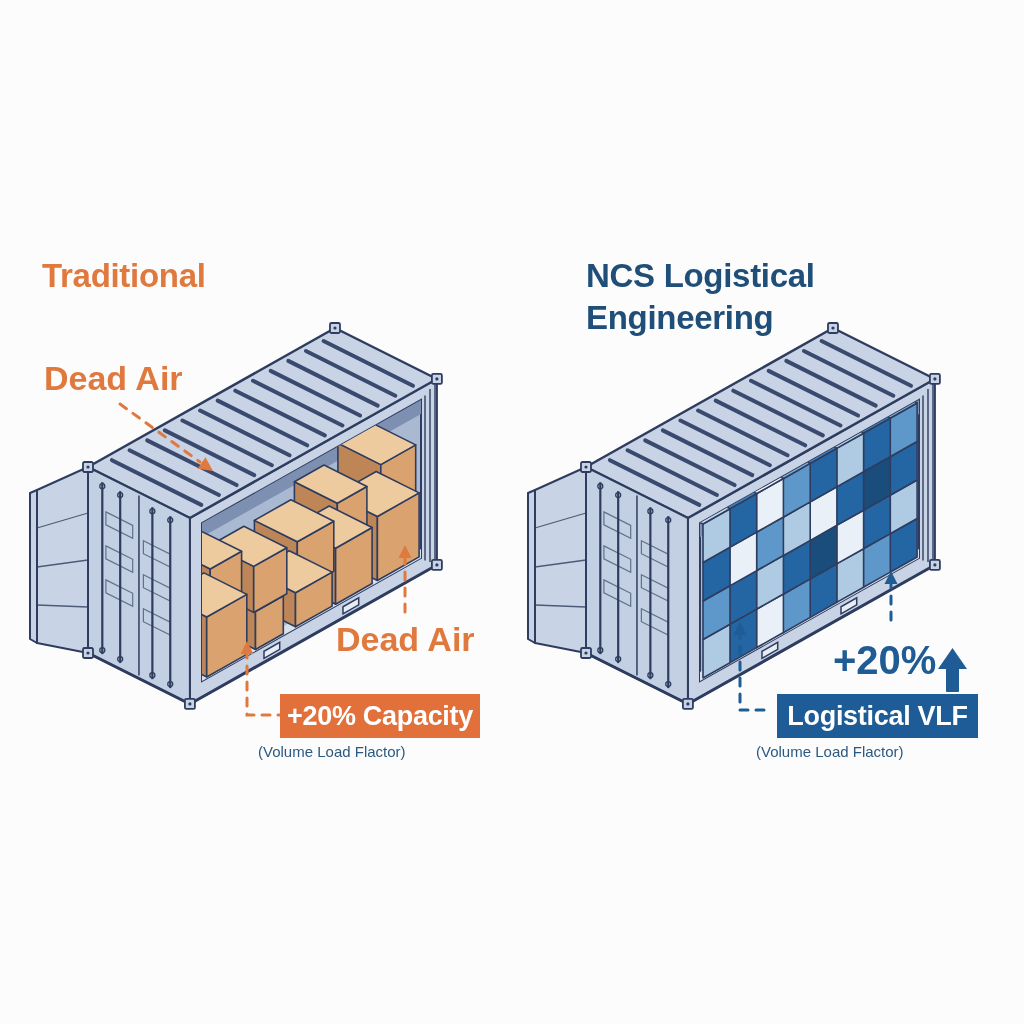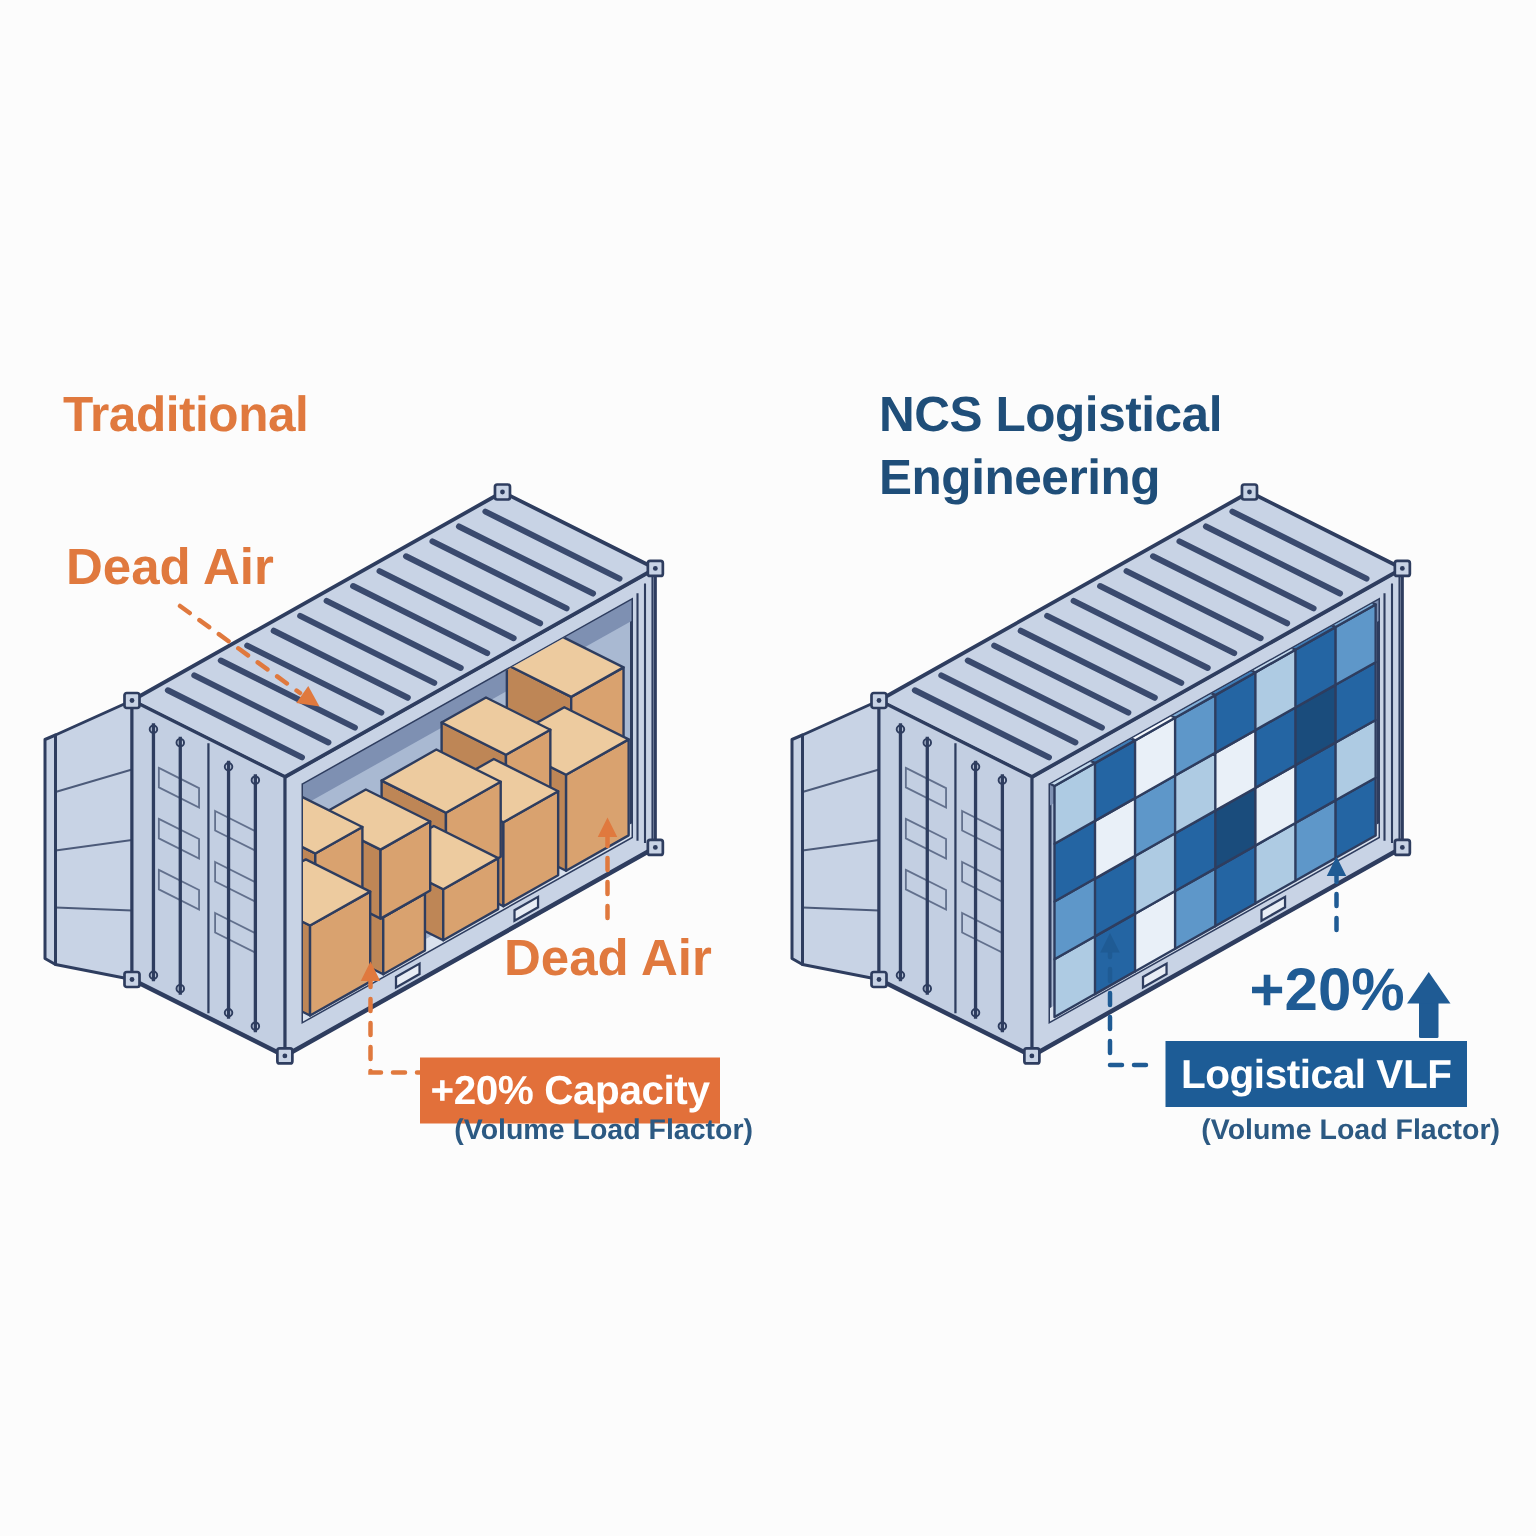--- a/index.html
+++ b/index.html
@@ -13,25 +13,25 @@
   .title{font-size:33px;line-height:42px;letter-spacing:-.3px;}
   #title-left{left:42px;top:255px;color:var(--accent-orange,#E0793E);}
   #title-right{left:545px;top:255px;color:var(--title-blue,#1F4E79);margin-left:41px;}
   #dead-air-top{left:44px;top:359px;font-size:34px;color:var(--accent-orange,#E0793E);}
   #dead-air-bottom{left:336px;top:620px;font-size:34px;color:var(--accent-orange,#E0793E);}
   #gain-label{left:833px;top:638px;font-size:40px;color:var(--arrow-blue,#1F5B94);}
   .badge{
     position:absolute;top:694px;height:44px;display:flex;align-items:center;justify-content:center;
     color:#FFFFFF;font-weight:bold;font-size:27px;letter-spacing:-.3px;white-space:nowrap;
   }
-  #capacity-badge{left:280px;width:200px;background:var(--badge-orange,#E2703A);margin-top:11px;}
+  #capacity-badge{left:280px;width:200px;background:var(--badge-orange,#E2703A);}
   #optimized-badge{left:777px;width:201px;background:var(--badge-blue,#1D5C96);}
   .caption{
-    position:absolute;top:743px;width:244px;text-align:right;
-    font-size:19px;color:var(--caption-blue,#2C5982);white-space:nowrap;font-weight:bold;
+    position:absolute;top:743px;width:244px;text-align:left;
+    font-size:15px;color:var(--caption-blue,#2C5982);white-space:nowrap;font-weight:normal;
   }
   #caption-left{left:258px;}
   #caption-right{left:756px;}
 </style>
 </head>
 <body>
 
 <div id="canvas">
 
   <svg id="illustration" width="1024" height="1024" viewBox="0 0 1024 1024">

